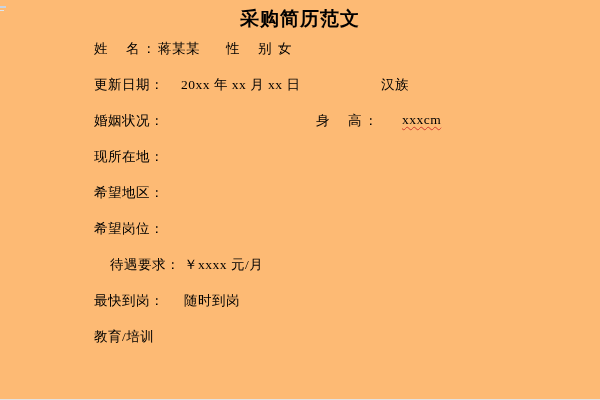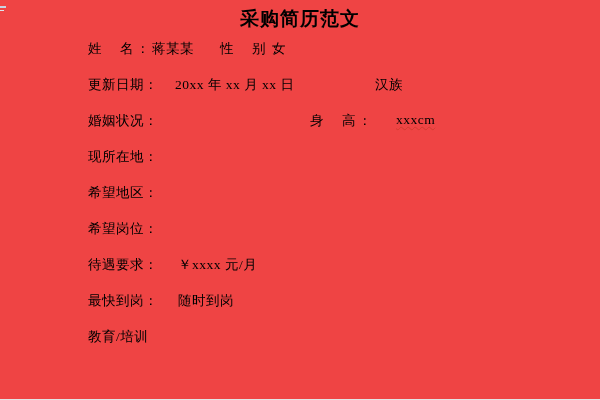--- a/index.html
+++ b/index.html
@@ -12,21 +12,21 @@
     background: #ffffff;
     font-family: "Liberation Serif", "DejaVu Serif", serif;
     color: #000000;
     overflow: hidden;
     position: relative;
   }
   .page {
     position: relative;
     width: 600px;
     height: 400px;
-    background: #ef4444;
+    background: #fdba74;
     box-sizing: border-box;
   }
   
   .edge-mark {
     position: absolute;
     left: 0;
     top: 6px;
     width: 6px;
     height: 2px;
     background: #c8d4e2;
@@ -58,20 +58,21 @@
   }
   .line {
     position: relative;
     height: 36px;
     font-size: 13.5px;
     white-space: nowrap;
   }
   .cell {
     position: absolute;
     top: 0;
+    margin-left: 6px;
   }
   .lbl {
     letter-spacing: 0.5px;
   }
   .val {
     letter-spacing: 0.5px;
   }
   .spaced3 {
     letter-spacing: 2.5px;
   }
@@ -133,21 +134,21 @@
       <span class="cell lbl" style="left:88px;">希望地区：</span>
       <span class="cell val" style="left:175px;"></span>
     </div>
 
     <div class="line">
       <span class="cell lbl" style="left:88px;">希望岗位：</span>
       <span class="cell val" style="left:175px;"></span>
     </div>
 
     <div class="line">
-      <span class="cell lbl" style="left:88px;">待遇要求：</span>
+      <span class="cell lbl" style="left:104px;">待遇要求：</span>
       <span class="cell val" style="left:178px;">￥xxxx 元/月</span>
     </div>
 
     <div class="line">
       <span class="cell lbl" style="left:88px;">最快到岗：</span>
       <span class="cell val" style="left:178px;">随时到岗</span>
     </div>
 
     <div class="line">
       <span class="cell lbl" style="left:88px;">教育/培训</span>

